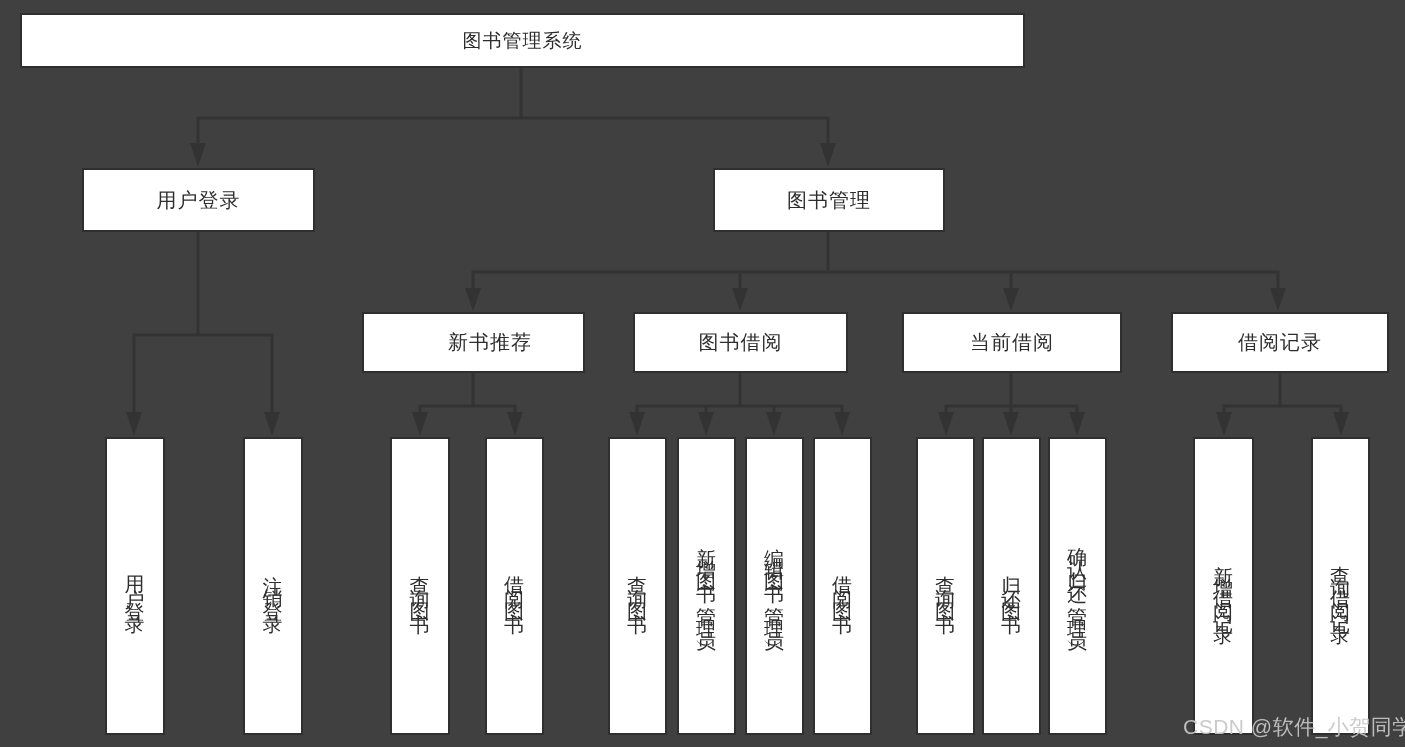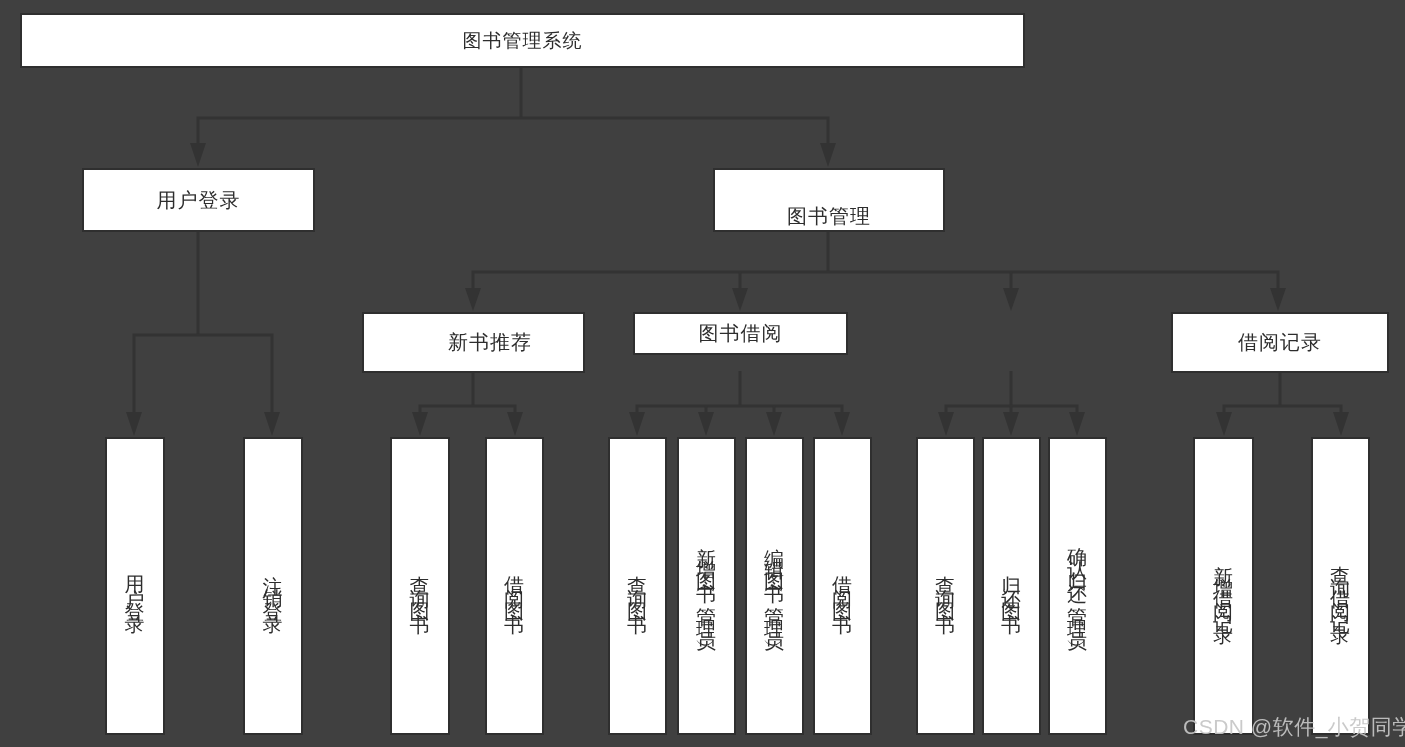--- a/index.html
+++ b/index.html
@@ -111,29 +111,32 @@
     </g>
   </svg>
 
   <div class="node hbox root" style="left:20px; top:13px; width:1005px; height:55px;">
     <span>图书管理系统</span>
   </div>
 
   <div class="node hbox" style="left:82px; top:168px; width:233px; height:64px;">
     <span>用户登录</span>
   </div>
-  <div class="node hbox" style="left:713px; top:168px; width:232px; height:64px;align-items:flex-end;">
+  <div class="node hbox" style="left:713px; top:168px; width:232px; height:64px;">
     <span>图书管理</span>
   </div>
 
   <div class="node hbox" style="left:362px; top:312px; width:223px; height:61px;padding-left:33px;">
     <span>新书推荐</span>
   </div>
-  <div class="node hbox" style="left:633px; top:312px; width:215px; height:43px;">
+  <div class="node hbox" style="left:633px; top:312px; width:215px; height:61px;">
     <span>图书借阅</span>
+  </div>
+  <div class="node hbox" style="left:902px; top:312px; width:220px; height:61px;">
+    <span>当前借阅</span>
   </div>
   <div class="node hbox" style="left:1171px; top:312px; width:218px; height:61px;align-items:center;">
     <span>借阅记录</span>
   </div>
 
   <div class="node vbox" style="left:105px; top:437px; width:60px; height:298px;">
     <span class="vtext">用户登录</span>
   </div>
   <div class="node vbox" style="left:243px; top:437px; width:60px; height:298px;">
     <span class="vtext">注销登录</span>

